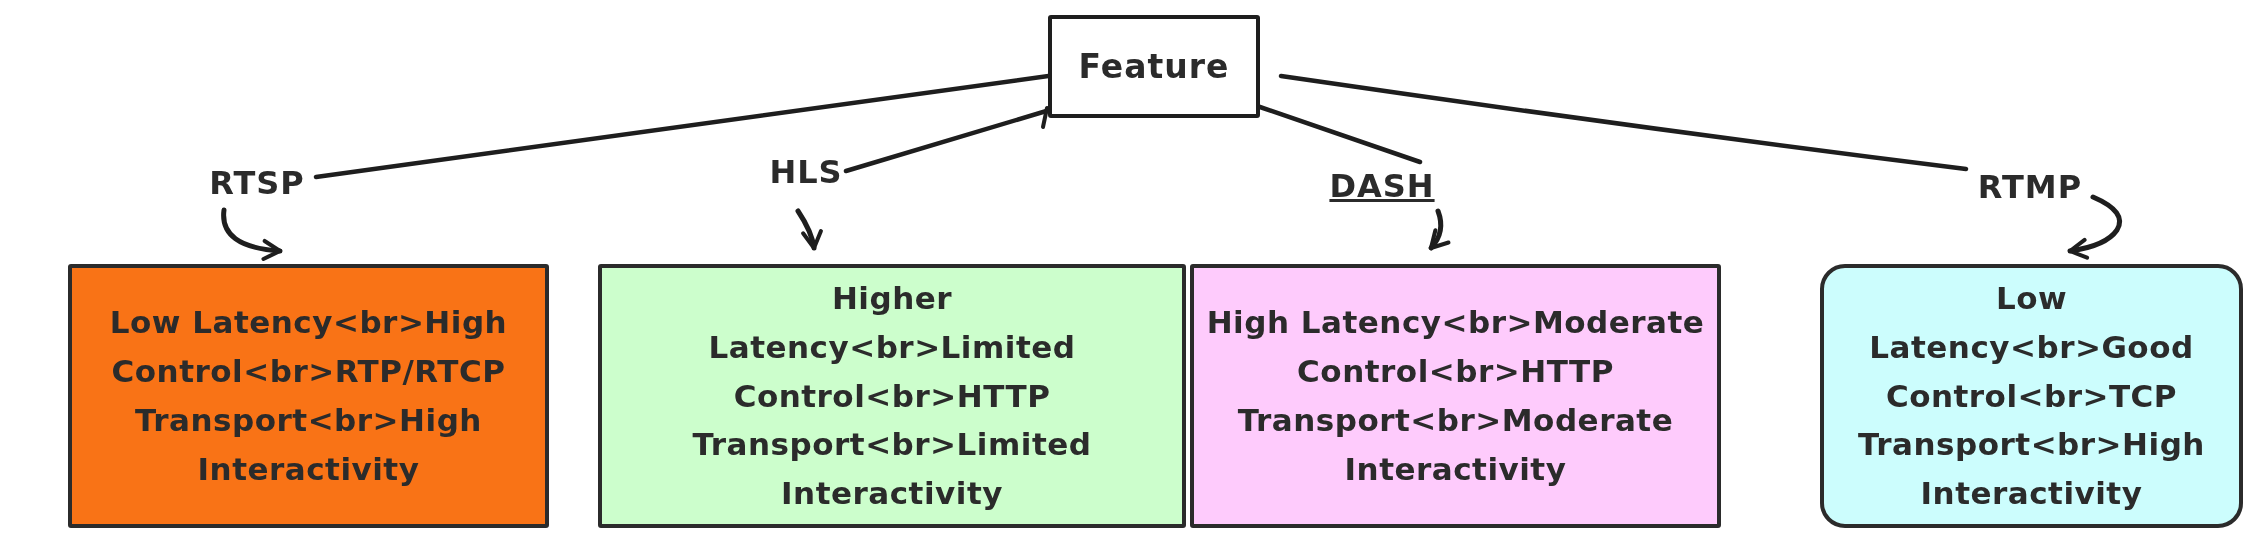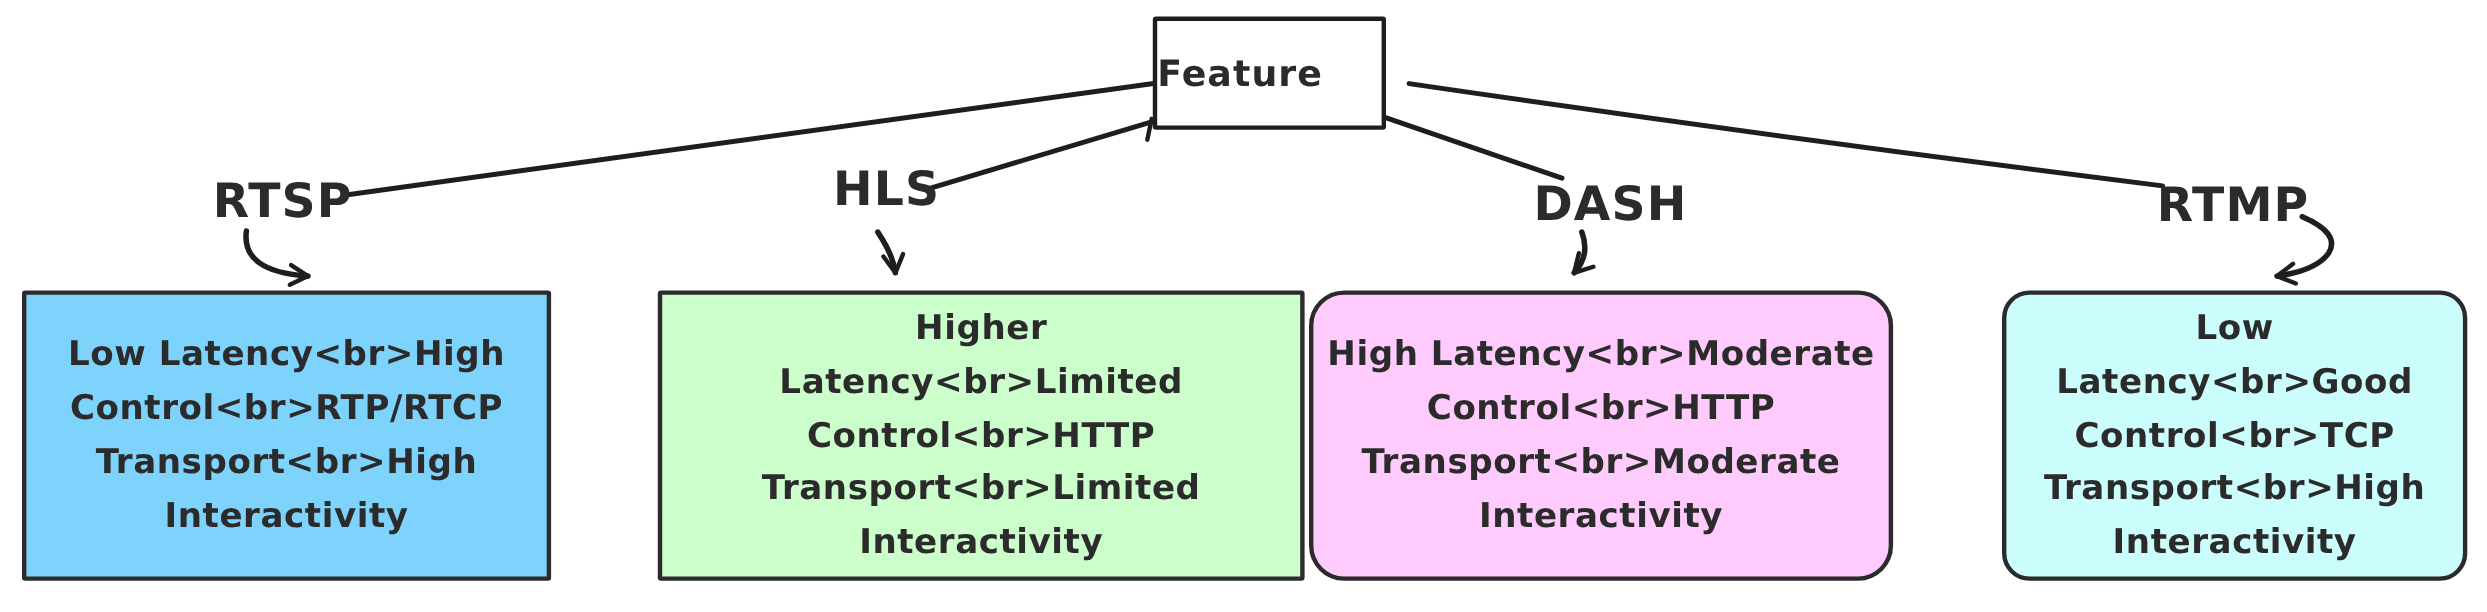--- a/index.html
+++ b/index.html
@@ -4,39 +4,39 @@
 <style>
   html,body{margin:0;padding:0;background:#ffffff;}
   .canvas{
     position:relative;width:2261px;height:556px;background:#ffffff;overflow:hidden;
     font-family:"DejaVu Sans","Liberation Sans",sans-serif;color:#2b2b2b;
   }
   svg.edges{position:absolute;left:0;top:0;width:2261px;height:556px;pointer-events:none;}
   .node-root{
     position:absolute;left:1048px;top:15px;width:204px;height:95px;
     background:#ffffff;border:4px solid #1e1e1e;border-radius:3px;
-    display:flex;align-items:center;
+    display:flex;align-items:center;justify-content:center;
     font-size:33px;font-weight:bold;letter-spacing:1px;
   }
   .edge-label{
     position:absolute;transform:translate(-50%,-50%);
-    font-size:43px;font-weight:bold;letter-spacing:1px;white-space:nowrap;
+    font-size:32px;font-weight:bold;letter-spacing:1px;white-space:nowrap;
     background:transparent;
   }
   .lbl-rtsp{left:257px;top:183px;}
   .lbl-hls{left:806px;top:172px;}
-  .lbl-dash{left:1464px;top:186px;}
+  .lbl-dash{left:1382px;top:186px;text-decoration:underline;}
   .lbl-rtmp{left:2030px;top:187px;}
   .proto-box{
     position:absolute;top:264px;height:264px;border:4px solid #2b2b2b;border-radius:3px;
     display:flex;align-items:center;justify-content:center;box-sizing:border-box;
   }
   .box-rtsp{left:20px;width:481px;}
   .box-hls{left:598px;width:588px;}
-  .box-dash{left:1190px;width:531px;border-radius:32px;}
+  .box-dash{left:1190px;width:531px;}
   .box-rtmp{left:1820px;width:423px;}
   .proto-text{
     font-size:31px;font-weight:bold;line-height:1.58;letter-spacing:0.5px;
     text-align:center;white-space:pre-line;padding:0 8px;
   }
 </style>
 </head>
 <body>
 
 <div class="canvas">
@@ -63,21 +63,21 @@
 
   <div class="node-root">
     <span>Feature</span>
   </div>
 
   <div class="edge-label lbl-rtsp">RTSP</div>
   <div class="edge-label lbl-hls">HLS</div>
   <div class="edge-label lbl-dash">DASH</div>
   <div class="edge-label lbl-rtmp">RTMP</div>
 
-  <div class="proto-box box-rtsp" style="background-color: #7dd3fc;">
+  <div class="proto-box box-rtsp" style="background-color: #f97316; margin-left: 48px;">
     <div class="proto-text">Low Latency&lt;br&gt;High
 Control&lt;br&gt;RTP/RTCP
 Transport&lt;br&gt;High
 Interactivity</div>
   </div>
 
   <div class="proto-box box-hls" style="background-color: rgb(204, 254, 204);">
     <div class="proto-text">Higher
 Latency&lt;br&gt;Limited
 Control&lt;br&gt;HTTP

